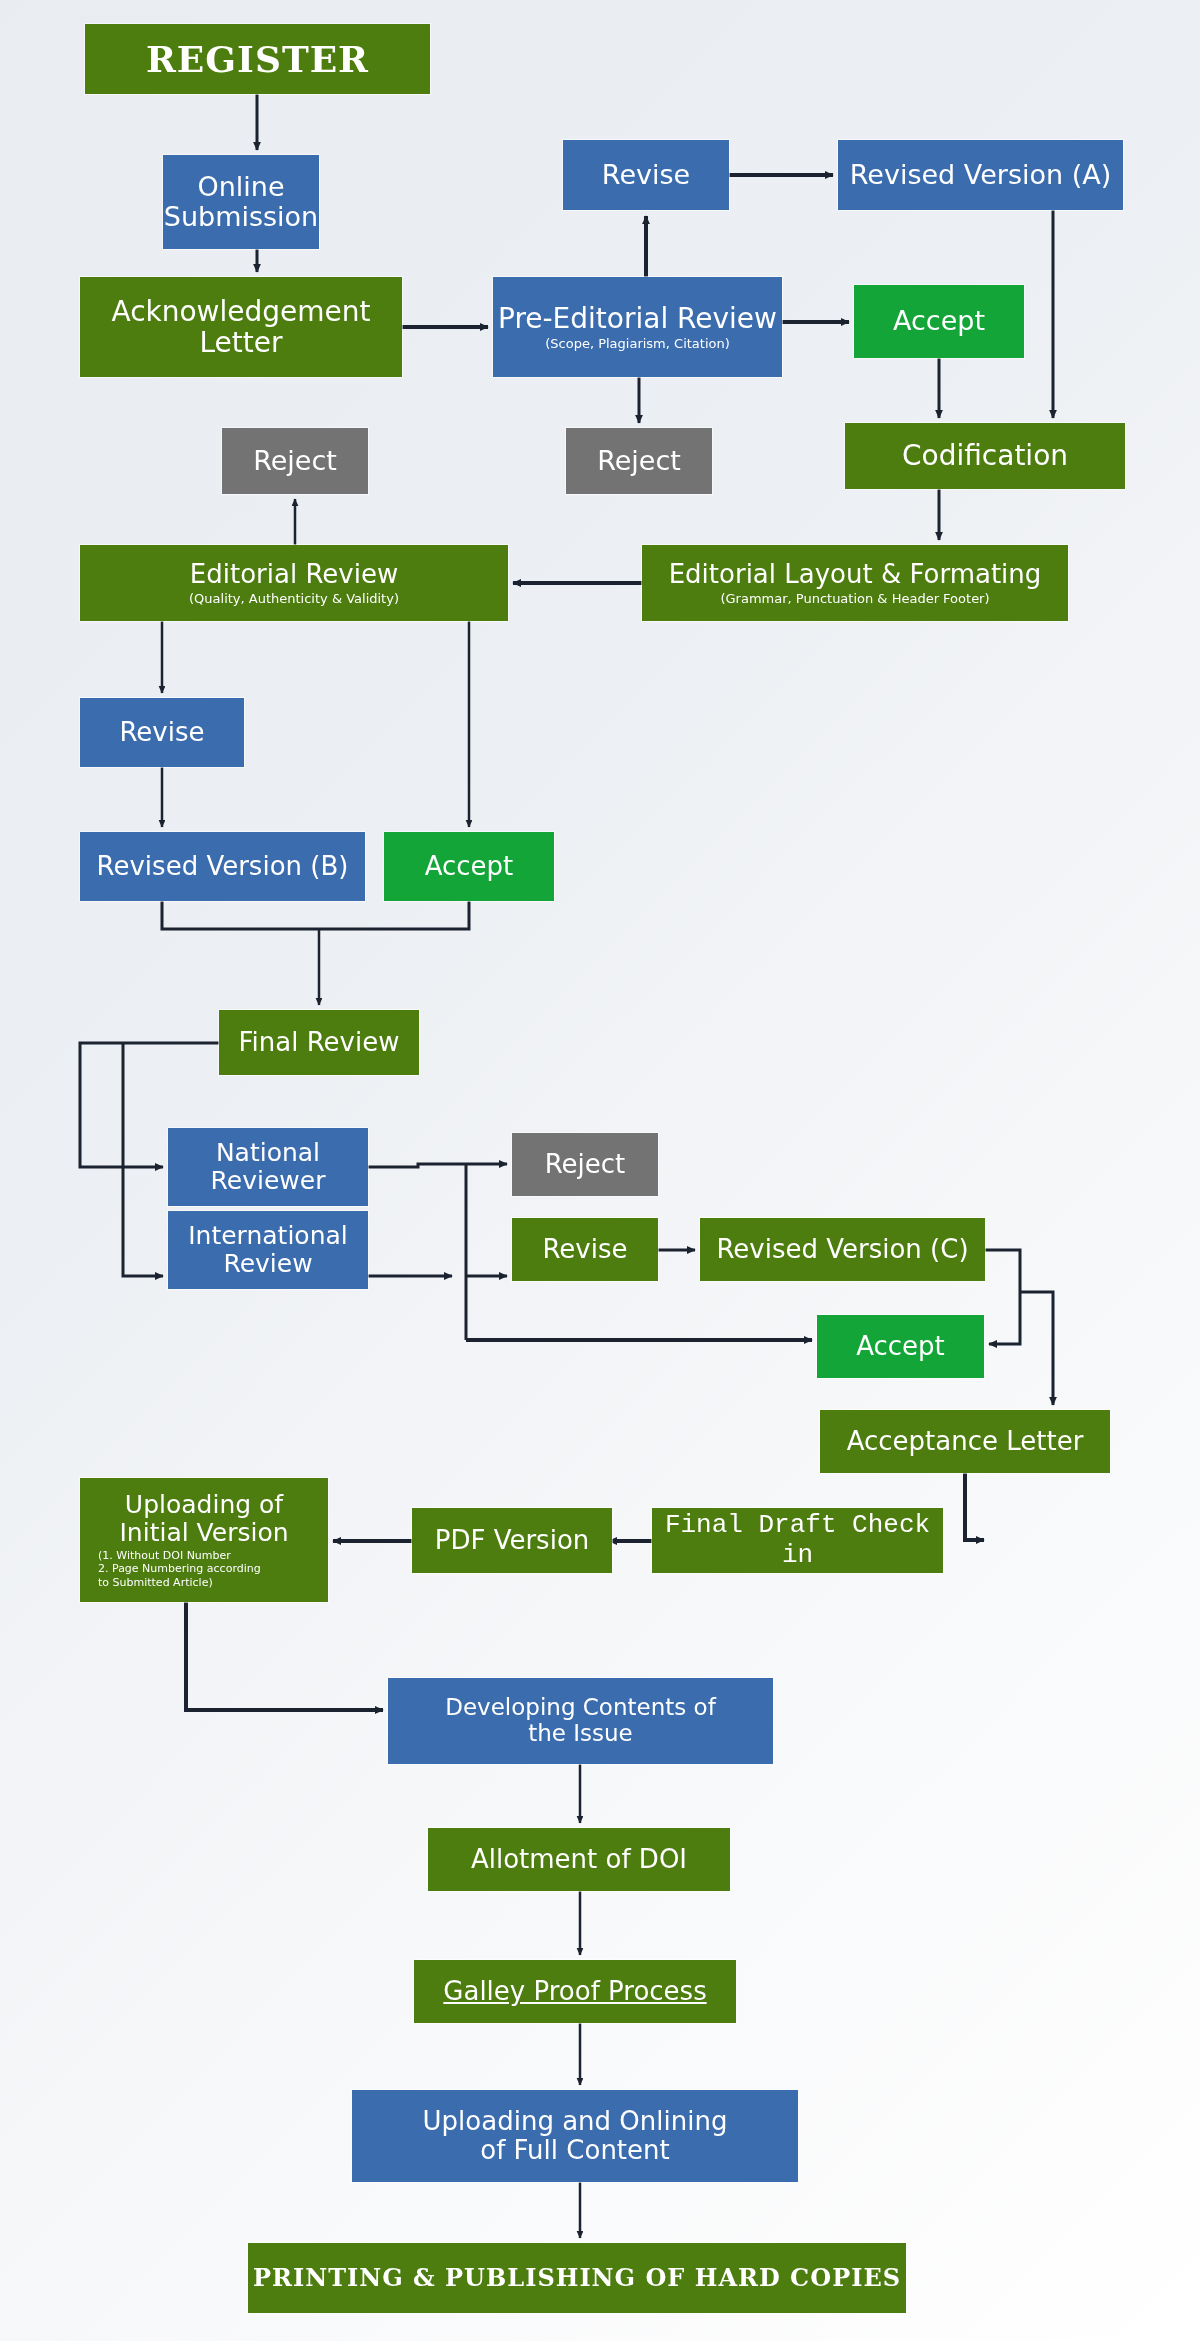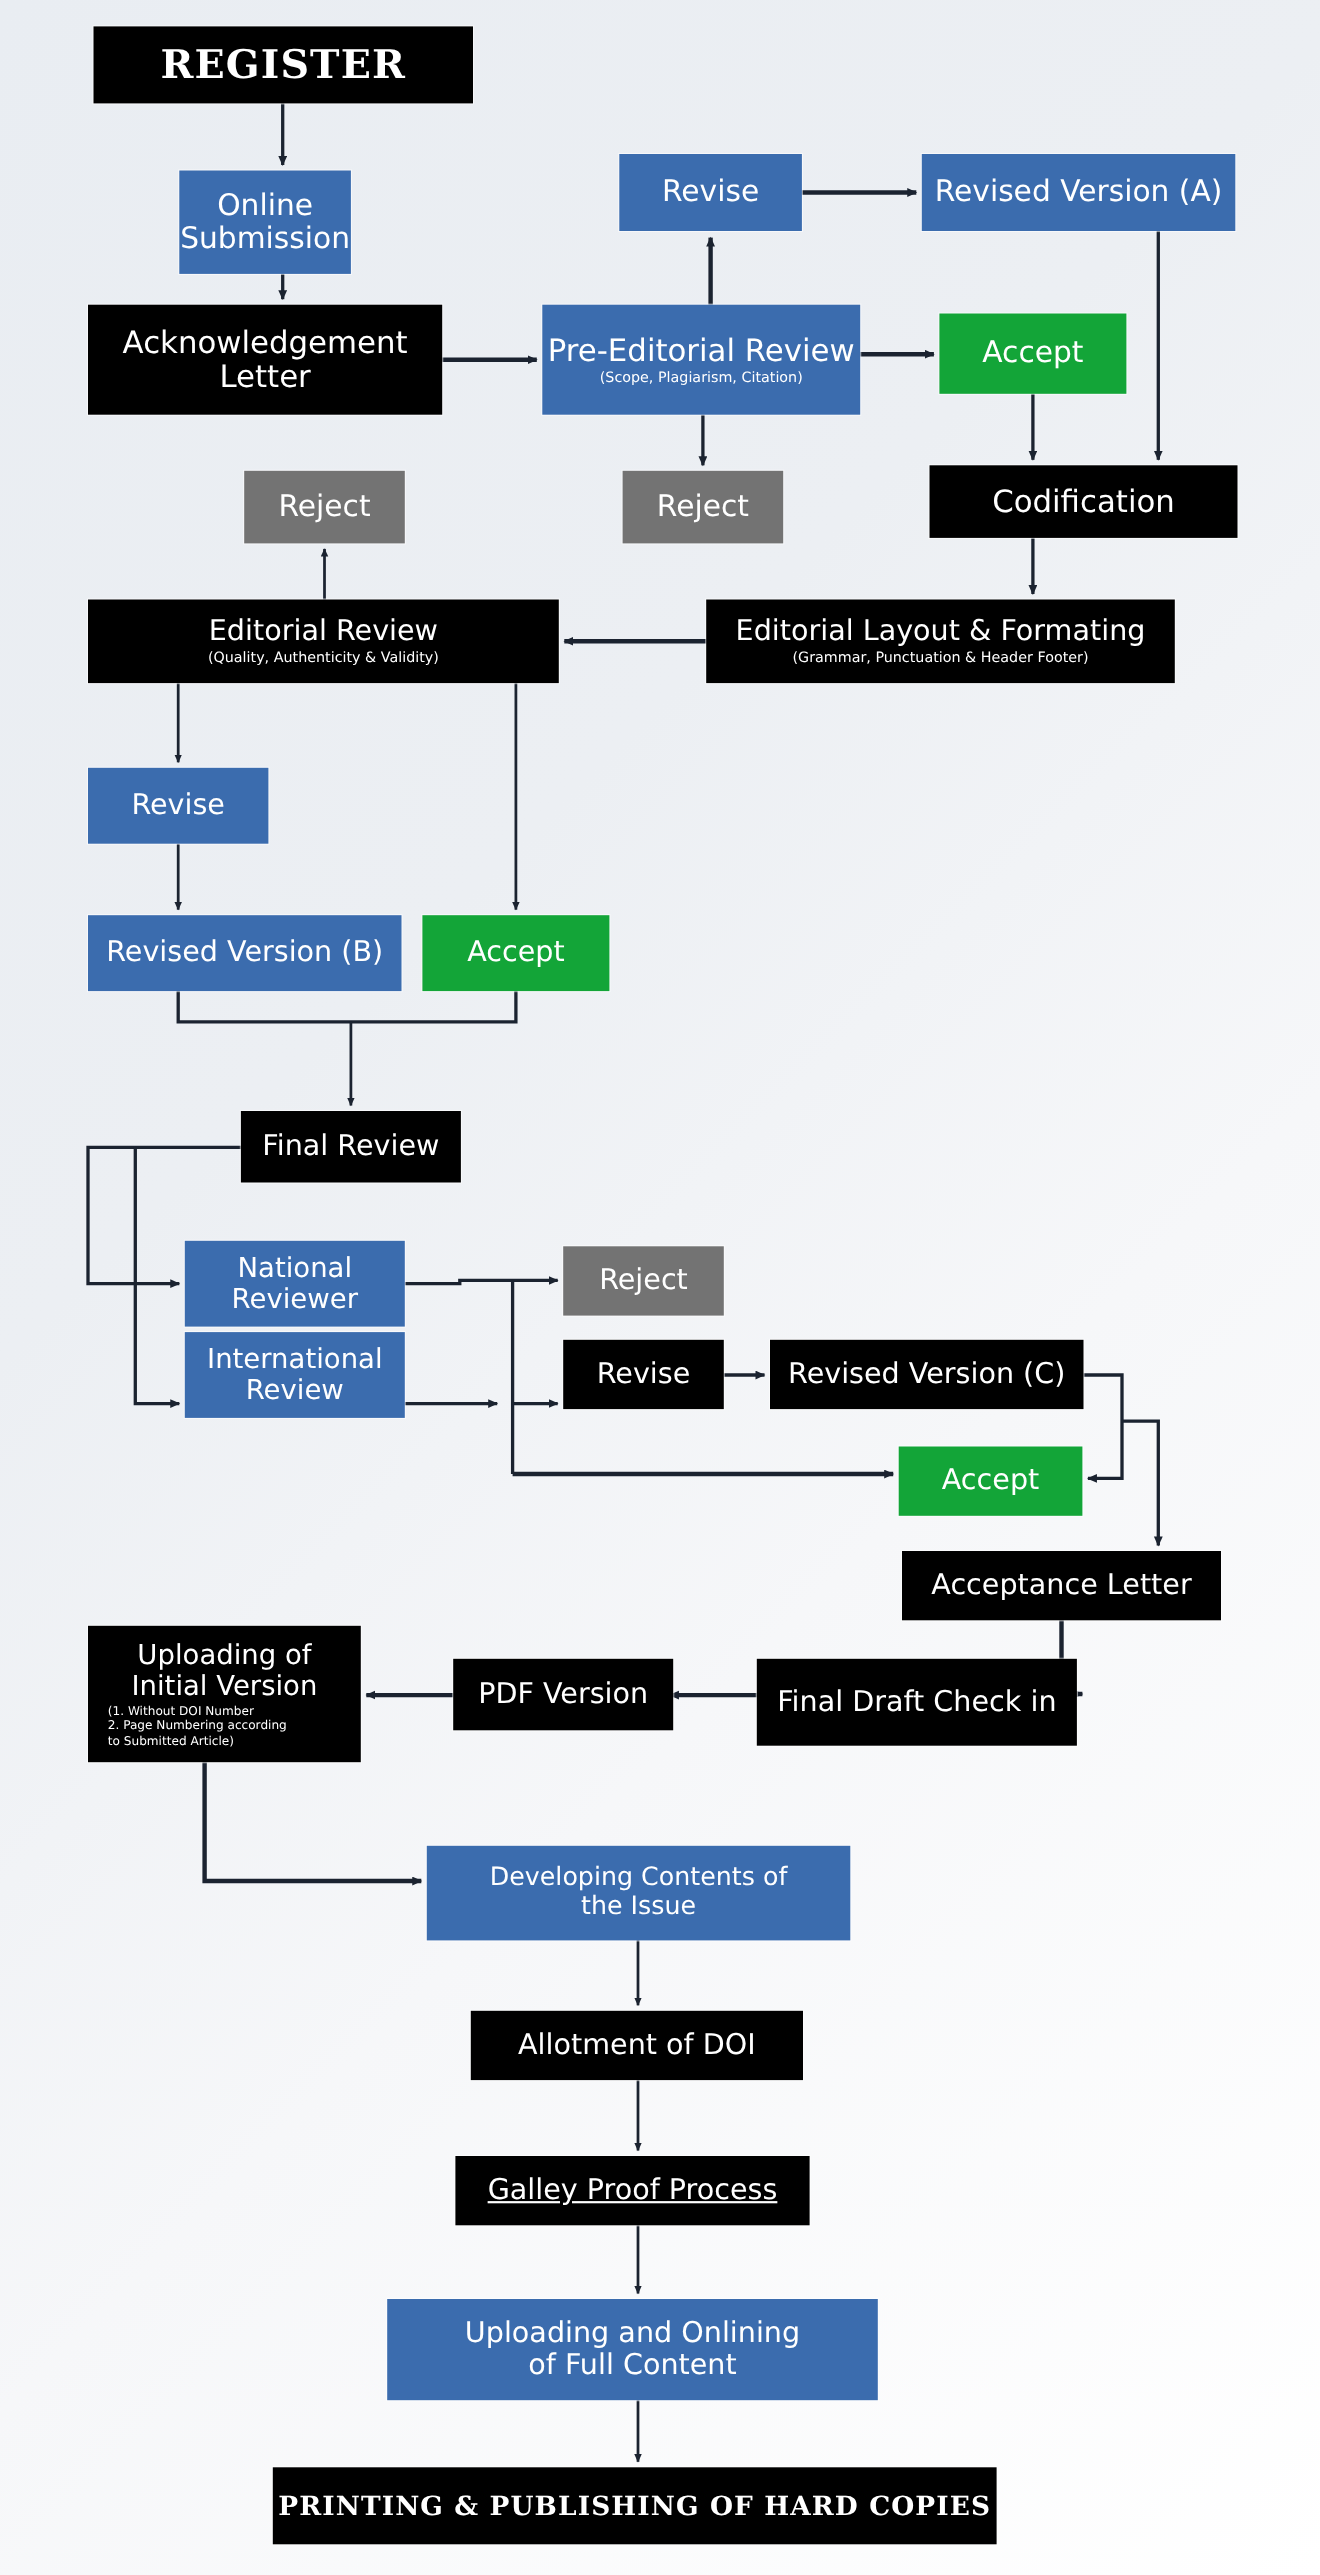--- a/index.html
+++ b/index.html
@@ -15,21 +15,21 @@
     position:absolute;
     display:flex;flex-direction:column;
     align-items:center;justify-content:center;
     text-align:center;
     color:#ffffff;
     box-sizing:border-box;
     line-height:1.12;
     z-index:3;
     box-shadow:0 0 0 1px rgba(255,255,255,0.55);
   }
-  .dark{background:#000000;}
+  .dark{background:#4d7c0f;}
   .blue{background:#3b6cae;}
   .green{background:#13a538;}
   .red{background:#737373;justify-content:center;}
   .ttl{display:block;white-space:pre-line;}
   .sub{display:block;font-size:13px;line-height:1.2;margin-top:2px;white-space:pre-line;}
   .serif{font-family:"DejaVu Serif", serif;font-weight:bold;letter-spacing:1px;}
 </style>
 </head>
 <body>
 
@@ -186,21 +186,21 @@
     </div>
     <div class="node dark" style="left: 700px; top: 1218px; width: 285px; height: 63px; font-size: 26px;">
       <span class="ttl">Revised Version (C)</span>
     </div>
     <div class="node green" style="left: 817px; top: 1315px; width: 167px; height: 63px; font-size: 26px;">
       <span class="ttl">Accept</span>
     </div>
     <div class="node dark" style="left: 820px; top: 1410px; width: 290px; height: 63px; font-size: 26px;">
       <span class="ttl">Acceptance Letter</span>
     </div>
-    <div class="node dark" style="left: 688px; top: 1508px; width: 291px; height: 79px; font-size: 26px;">
+    <div class="node dark" style="left: 652px; top: 1508px; width: 291px; height: 65px; font-size: 26px; font-family: Liberation Mono, monospace;">
       <span class="ttl">Final Draft Check in</span>
     </div>
     <div class="node dark" style="left: 412px; top: 1508px; width: 200px; height: 65px; font-size: 26px;">
       <span class="ttl">PDF Version</span>
     </div>
     <div class="node dark" style="left: 80px; top: 1478px; width: 248px; height: 124px; font-size: 25px;">
       <span class="ttl">Uploading of
 Initial Version</span>
       <span class="sub" style="font-size: 11px; text-align: left; align-self: flex-start; padding-left: 18px;">(1. Without DOI Number
 2. Page Numbering according

